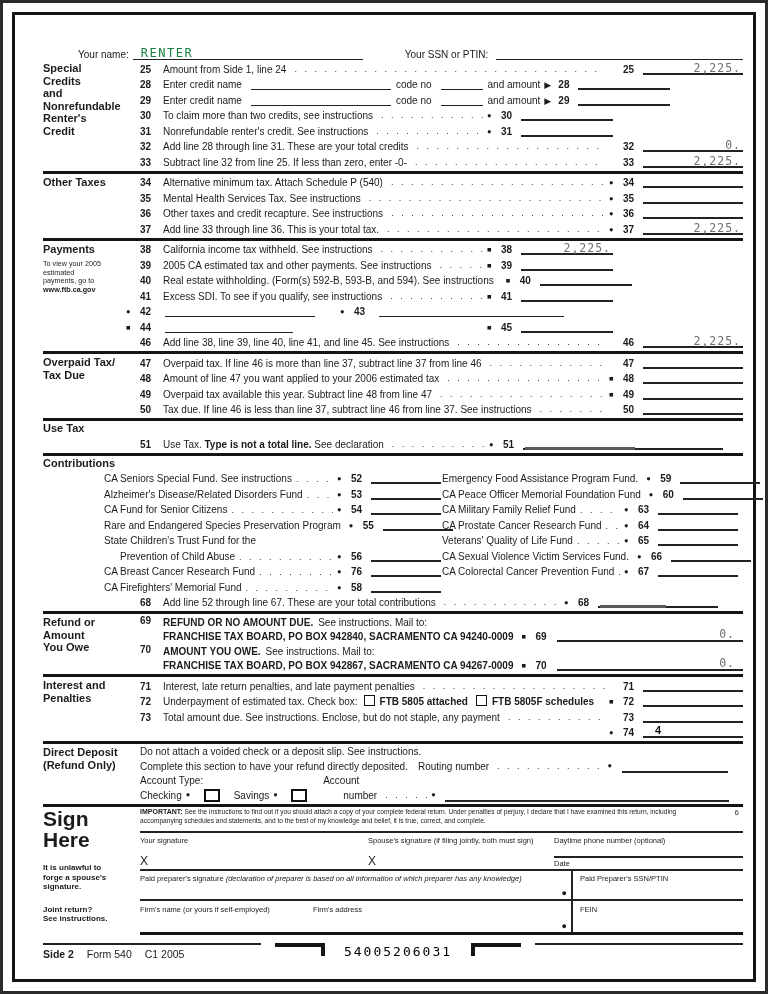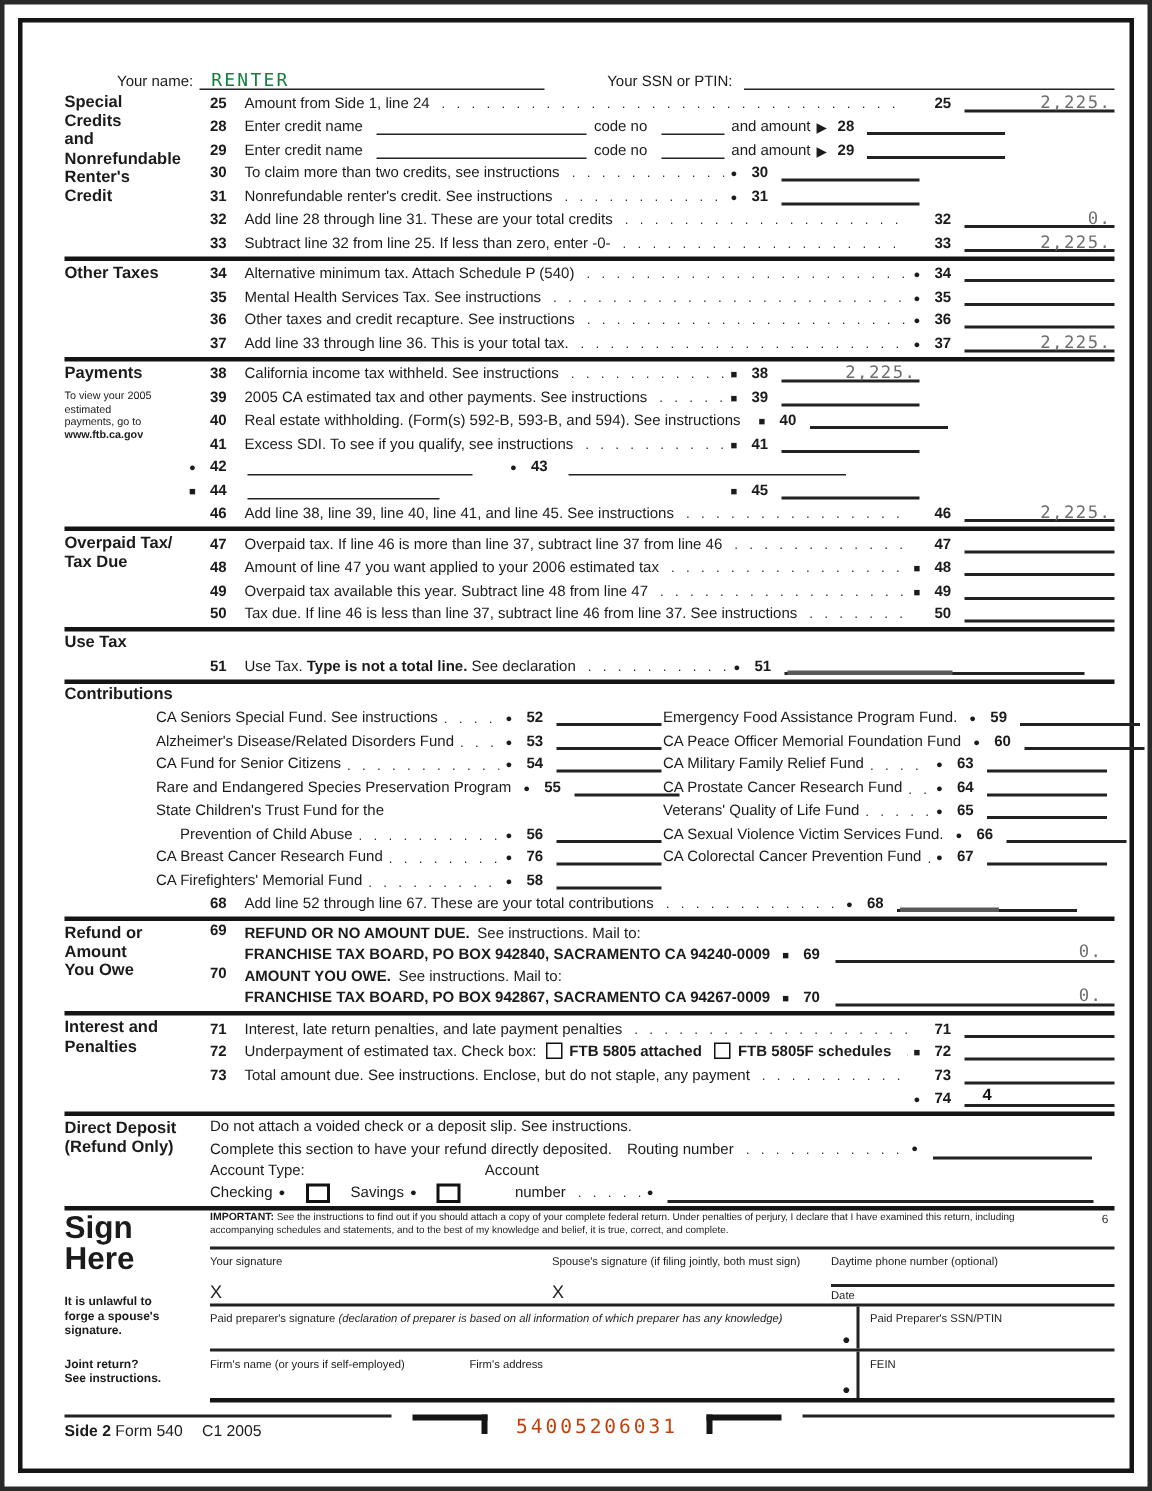--- a/index.html
+++ b/index.html
@@ -91,25 +91,25 @@
   .prepleft i{font-style:italic}
   .bdot{position:absolute;right:4px;bottom:1px;font-size:9px}
   .prepright{width:170px;flex:none;font-size:7.5px;padding:3px 0 0 7px}
   .firmrow{display:flex;height:34px;border-bottom:3px solid #151515}
   .firmleft{flex:1;min-width:0;border-right:2px solid #222;position:relative;padding-top:4px;font-size:7.5px;display:flex}
   .fn{width:173px;flex:none}
   .firmright{width:170px;flex:none;padding:4px 0 0 7px;font-size:7.5px}
 
   .footer{display:flex;align-items:flex-start;margin-top:8px}
   .fleft{width:218px;flex:none;border-top:2px solid #222;padding-top:3px;font-size:10.5px;white-space:nowrap}
-  .fleft b{margin-right:0}
+  .fleft b{margin-right:10px}
   .fleft span{margin-right:10px}
   .fgap{width:14px;flex:none}
   .markl{width:50px;height:13px;border-top:4px solid #151515;border-right:4px solid #151515;flex:none}
-  .fcode{width:130px;flex:none;text-align:center;font-family:"DejaVu Sans Mono",monospace;font-size:13px;color:#c2410c;letter-spacing:2px;margin:1px 8px 0}
+  .fcode{width:130px;flex:none;text-align:center;font-family:"DejaVu Sans Mono",monospace;font-size:13px;color:#000000;letter-spacing:2px;margin:1px 8px 0}
   .markr{width:50px;height:13px;border-top:4px solid #151515;border-left:4px solid #151515;flex:none}
   .fline{flex:1;border-top:2px solid #222;margin-left:14px}
 </style>
 </head>
 <body>
 
 <div class="frame"></div>
 <div class="content">
 
   <div class="namerow">

